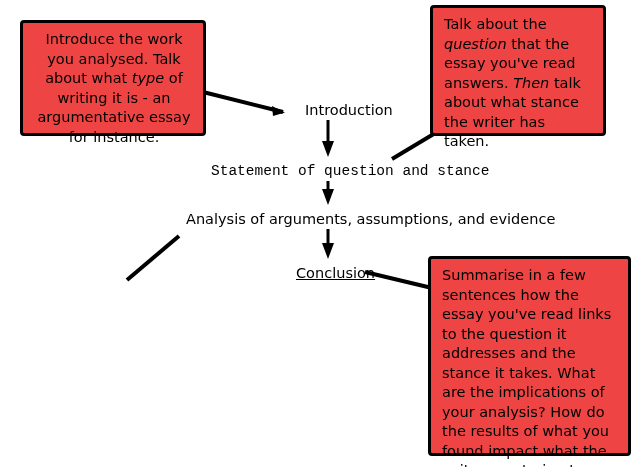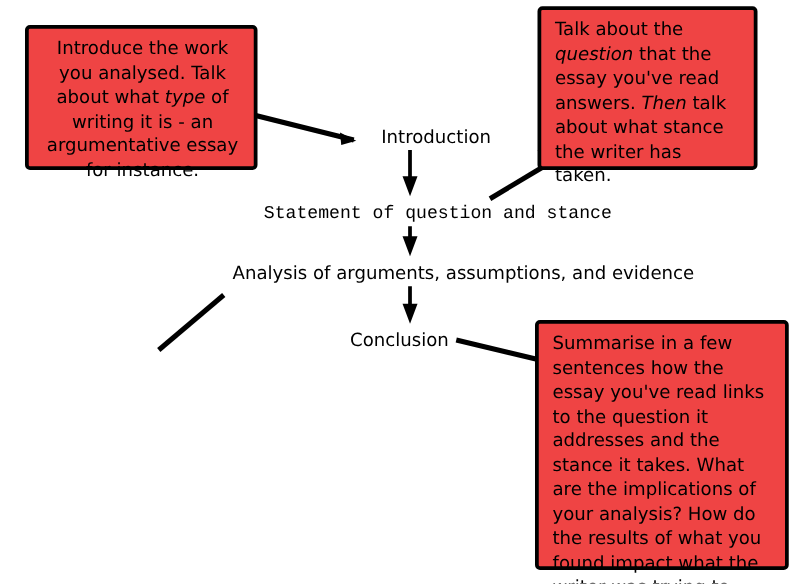--- a/index.html
+++ b/index.html
@@ -43,21 +43,21 @@
     position: absolute;
     font-size: 14.5px;
     line-height: 17px;
     color: #000000;
     white-space: nowrap;
     z-index: 2;
   }
   #label-introduction { left: 285px; top: 102px; margin-left: 20px; }
   #label-statement    { left: 211px; top: 163px; font-family: Liberation Mono, monospace; }
   #label-analysis     { left: 142px; top: 211px; margin-left: 44px; }
-  #label-conclusion   { left: 280px; top: 265px; }
+  #label-conclusion   { left: 296px; top: 265px; text-decoration: underline; }
 
   
   #connectors {
     position: absolute;
     left: 0; top: 0;
     width: 641px;
     height: 467px;
     z-index: 1;
   }
 </style>

